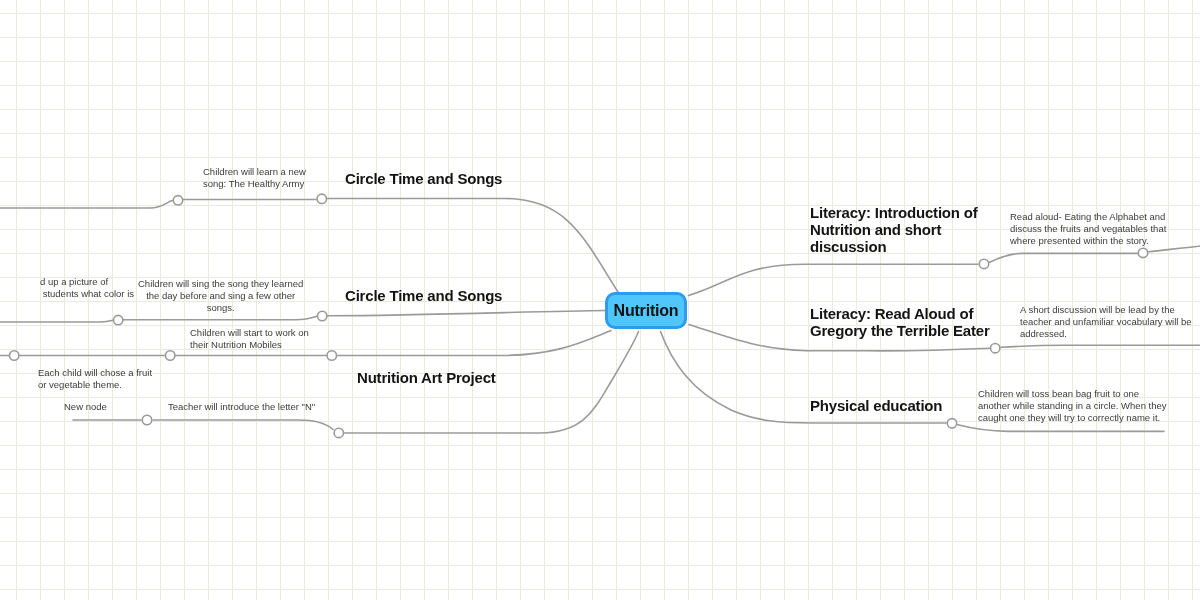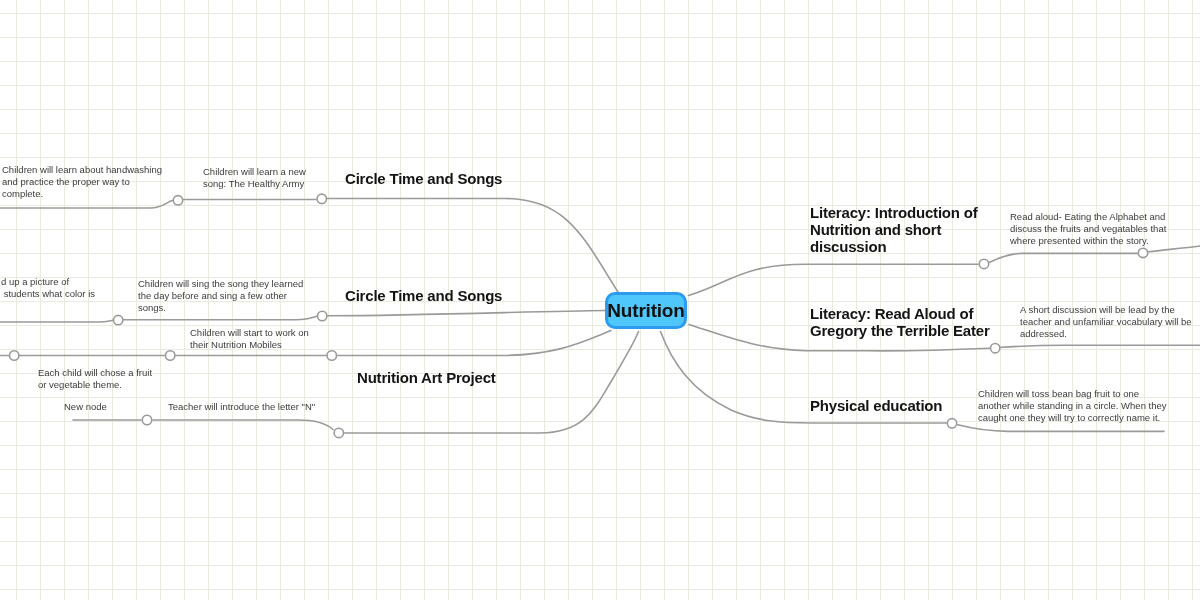--- a/index.html
+++ b/index.html
@@ -15,40 +15,40 @@
     font-family:"Liberation Sans", sans-serif;
   }
   svg.links{position:absolute;left:0;top:0;z-index:1;}
   svg.links path{fill:none;stroke:#9a9a9a;stroke-width:1.6;stroke-linecap:round;}
   svg.links circle{fill:#ffffff;stroke:#9a9a9a;stroke-width:1.6;}
   .node{position:absolute;z-index:2;}
   .note{
     font-size:9.5px;line-height:12px;color:#3b3b3b;
     white-space:pre-line;
   }
-  .note--prewrap{white-space:pre-wrap;}
+  .note--prewrap{white-space:pre-wrap;padding-left:39px;}
   .title{
     font-size:15px;line-height:17px;font-weight:bold;color:#141414;
     letter-spacing:-0.2px;white-space:pre-line;
   }
   .root-node{
     position:absolute;z-index:3;
     left:605px;top:292px;width:82px;height:37px;
     background:#4fc7fc;border:3.5px solid #2d9cee;border-radius:10px;
     box-sizing:border-box;
     display:flex;align-items:center;justify-content:center;
-    font-size:19px;font-weight:bold;color:#111;
+    font-size:16px;font-weight:bold;color:#111;
     letter-spacing:-0.2px;
   }
   
   .n-b1-gc{left:2px;top:164px;}
   .n-b1-c{left:203px;top:166px;}
   .n-b1-t{left:345px;top:170px;}
   .n-b2-gc{left:1px;top:276px;}
-  .n-b2-c{left:138px;top:278px;}
+  .n-b2-c{left:138px;top:278px;text-align:center;}
   .n-b2-t{left:345px;top:287px;}
   .n-b3-gc{left:38px;top:327px;margin-top:40px;}
   .n-b3-c{left:190px;top:327px;}
   .n-b3-t{left:357px;top:329px;margin-top:40px;}
   .n-b4-gc{left:64px;top:401px;}
   .n-b4-c{left:168px;top:401px;}
   .n-b4-t{left:360px;top:389px;}
   .n-r1-t{left:810px;top:204px;}
   .n-r1-c{left:1010px;top:211px;}
   .n-r2-t{left:810px;top:305px;}
@@ -98,23 +98,20 @@
     <circle cx="170.2" cy="355.5" r="4.7"></circle>
     <circle cx="331.8" cy="355.5" r="4.7"></circle>
     <circle cx="147" cy="420" r="4.7"></circle>
     <circle cx="338.8" cy="432.9" r="4.7"></circle>
     <circle cx="984" cy="263.9" r="4.7"></circle>
     <circle cx="1143" cy="252.9" r="4.7"></circle>
     <circle cx="995.2" cy="348.2" r="4.7"></circle>
     <circle cx="952" cy="423.3" r="4.7"></circle>
   </svg>
 
-  <div class="node note n-b1-gc">Children will learn about handwashing
-and practice the proper way to
-complete.</div>
   <div class="node note n-b1-c">Children will learn a new
 song: The Healthy Army</div>
   <div class="node title n-b1-t">Circle Time and Songs</div>
 
   <div class="node note note--prewrap n-b2-gc">d up a picture of
  students what color is</div>
   <div class="node note n-b2-c">Children will sing the song they learned
 the day before and sing a few other
 songs.</div>
   <div class="node title n-b2-t">Circle Time and Songs</div>

